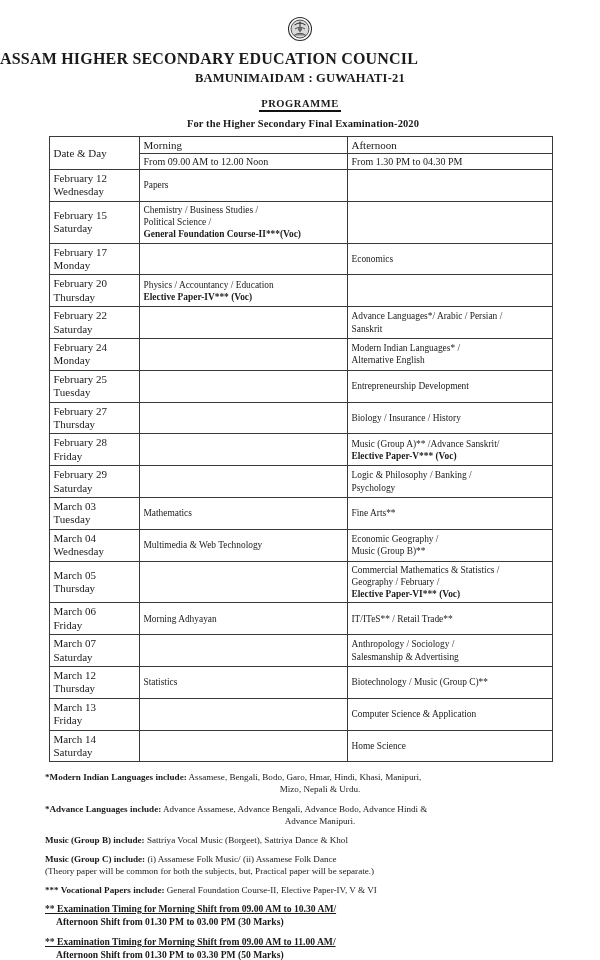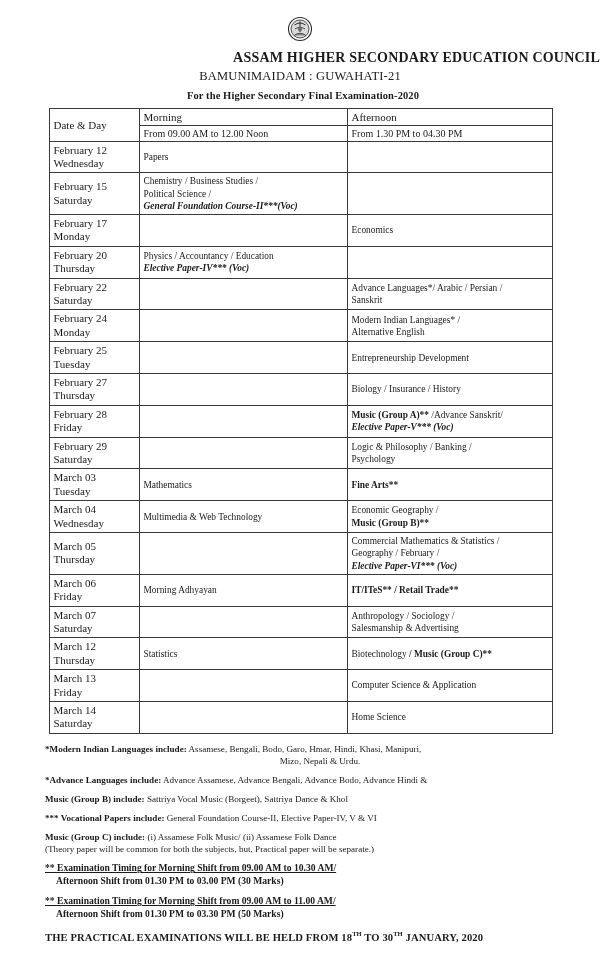--- a/index.html
+++ b/index.html
@@ -29,31 +29,31 @@
     padding-top: 16px;
     height: 30px;
   }
   .emblem {
     display: inline-block;
     width: 26px;
     height: 26px;
     vertical-align: top;
   }
   .org-title {
-    text-align: right;
+    text-align: left;
     font-family: "Liberation Serif", serif;
     font-weight: bold;
-    font-size: 14px;
+    font-size: 16px;
     letter-spacing: 0.2px;
     line-height: 1.25;
     margin-top: 3px;
   }
   .org-sub {
     text-align: center;
-    font-weight: normal;
+    font-weight: bold;
     font-size: 12.5px;
     letter-spacing: 0.2px;
     margin-top: 2px;
   }
   .prog-wrap {
     text-align: center;
     margin-top: 7px;
   }
   .prog-title {
     display: inline-block;
@@ -115,22 +115,22 @@
   td.date-cell {
     font-size: 11px;
     line-height: 1.22;
     padding-left: 5px;
   }
   td.subj {
     font-size: 9.4px;
     line-height: 1.3;
     padding-left: 6px;
   }
-  .b { font-weight: bold; }
-  .bi { font-weight: bold; font-style: italic; }
+  .b { font-weight: normal; }
+  .bi { font-weight: bold; }
 
   
   .notes {
     margin: 9px auto 4px auto;
     width: 510px;
     font-size: 9.1px;
     line-height: 1.33;
   }
   .note {
     margin-bottom: 7px;
@@ -174,20 +174,23 @@
         <path d="M8 13 Q13 9.5 18 13" fill="none" stroke="#3a3a3a" stroke-width="0.9"></path>
         <path d="M7 19.5 Q13 15 19 19.5" fill="#8a8a8a" stroke="#2a2a2a" stroke-width="0.7"></path>
         <circle cx="13" cy="13" r="2.2" fill="#6b6b6b"></circle>
       </svg>
     </span>
   </div>
 
   <div class="org-title">ASSAM HIGHER SECONDARY EDUCATION COUNCIL</div>
   <div class="org-sub">BAMUNIMAIDAM : GUWAHATI-21</div>
 
+  <div class="prog-wrap">
+    <span class="prog-title">PROGRAMME</span>
+  </div>
 
   <div class="exam-line">For the Higher Secondary Final Examination-2020</div>
 
   <div class="tbl-wrap">
     <table class="sched">
       <colgroup>
         <col class="c-date">
           <col class="c-morn">
           <col class="c-aft">
       </colgroup>
@@ -402,24 +405,24 @@
               <div>Home Science</div>
             </td>
           </tr>
         </tbody>
     </table>
   </div>
 
   <div class="notes">
     <div id="notes-list">
         <div class="note"><span class="lbl">*Modern Indian Languages include:</span><span> Assamese, Bengali, Bodo, Garo, Hmar, Hindi, Khasi, Manipuri,</span><span class="note-indent">Mizo, Nepali &amp; Urdu.</span></div>
-        <div class="note"><span class="lbl">*Advance Languages include:</span><span> Advance Assamese, Advance Bengali, Advance Bodo, Advance Hindi &amp;</span></div>
+        <div class="note"><span class="lbl">*Advance Languages include:</span><span> Advance Assamese, Advance Bengali, Advance Bodo, Advance Hindi &amp;</span><span class="note-indent">Advance Manipuri.</span></div>
         <div class="note"><span class="lbl">Music (Group B) include:</span><span> Sattriya Vocal Music (Borgeet), Sattriya Dance &amp; Khol</span></div>
+        <div class="note"><span class="lbl">Music (Group C) include:</span><span> (i) Assamese Folk Music/ (ii) Assamese Folk Dance</span><div>(Theory paper will be common for both the subjects, but, Practical paper will be separate.)</div></div>
         <div class="note"><span class="lbl">*** Vocational Papers include:</span><span> General Foundation Course-II, Elective Paper-IV, V &amp; VI</span></div>
-        <div class="note"><span class="lbl">Music (Group C) include:</span><span> (i) Assamese Folk Music/ (ii) Assamese Folk Dance</span><div>(Theory paper will be common for both the subjects, but, Practical paper will be separate.)</div></div>
       </div>
     <div id="timings-list">
         <div class="timing"><span class="u">** Examination Timing for Morning Shift from 09.00 AM to 10.30 AM/</span><span class="l2">Afternoon Shift from 01.30 PM to 03.00 PM (30 Marks)</span></div>
         <div class="timing"><span class="u">** Examination Timing for Morning Shift from 09.00 AM to 11.00 AM/</span><span class="l2">Afternoon Shift from 01.30 PM to 03.30 PM (50 Marks)</span></div>
       </div>
 
     <div class="practical">
       <span>THE PRACTICAL EXAMINATIONS WILL BE HELD FROM 18</span><sup>TH</sup><span> TO 30</span><sup>TH</sup><span> JANUARY, 2020</span>
     </div>
   </div>

